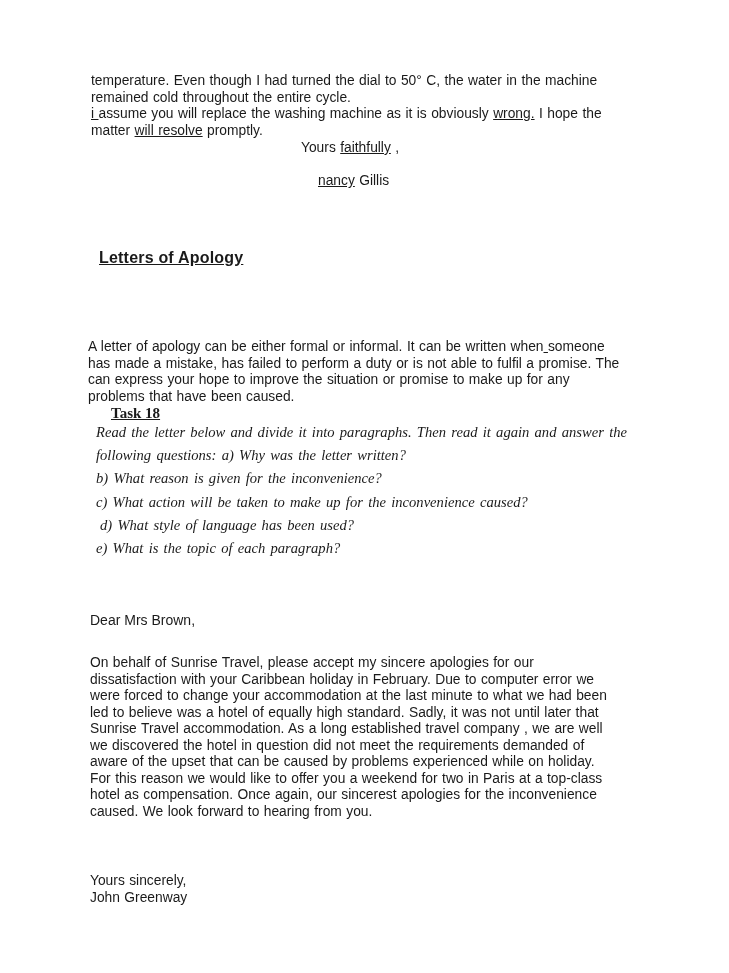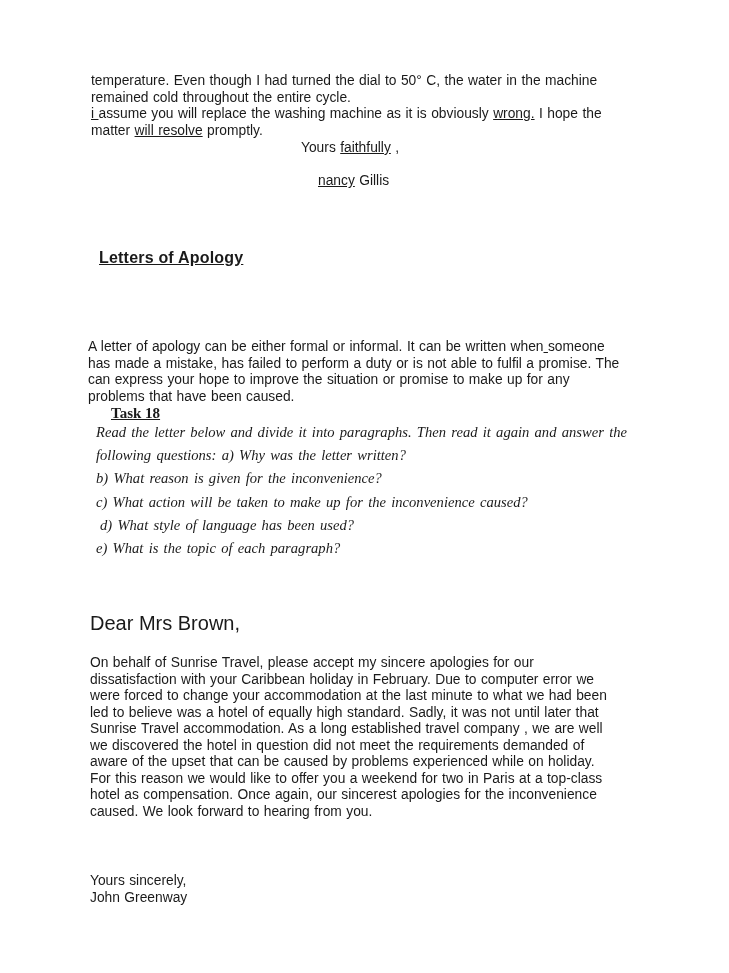--- a/index.html
+++ b/index.html
@@ -36,21 +36,21 @@
     text-decoration:underline;
   }
   #task-instructions{
     top:421px;left:96px;width:600px;
     font-family:"Liberation Serif","DejaVu Serif",serif;
     font-style:italic;
     font-size:14.6px;
     line-height:23.2px;
     word-spacing:1.6px;
   }
-  #letter-salutation{top:612px;left:90px;font-size:20px;}
+  #letter-salutation{top:612px;left:90px;font-size:14px;}
   #letter-body{top:655px;left:90px;width:600px;line-height:16.5px;}
   #letter-closing{top:872px;left:90px;line-height:17px;}
 </style>
 </head>
 <body>
 
 <div class="page">
 
   <div id="complaint-excerpt" class="abs body-text">
       <div class="tline"><span>temperature. Even though I had turned the dial to 50° C, the water in the machine</span></div>

